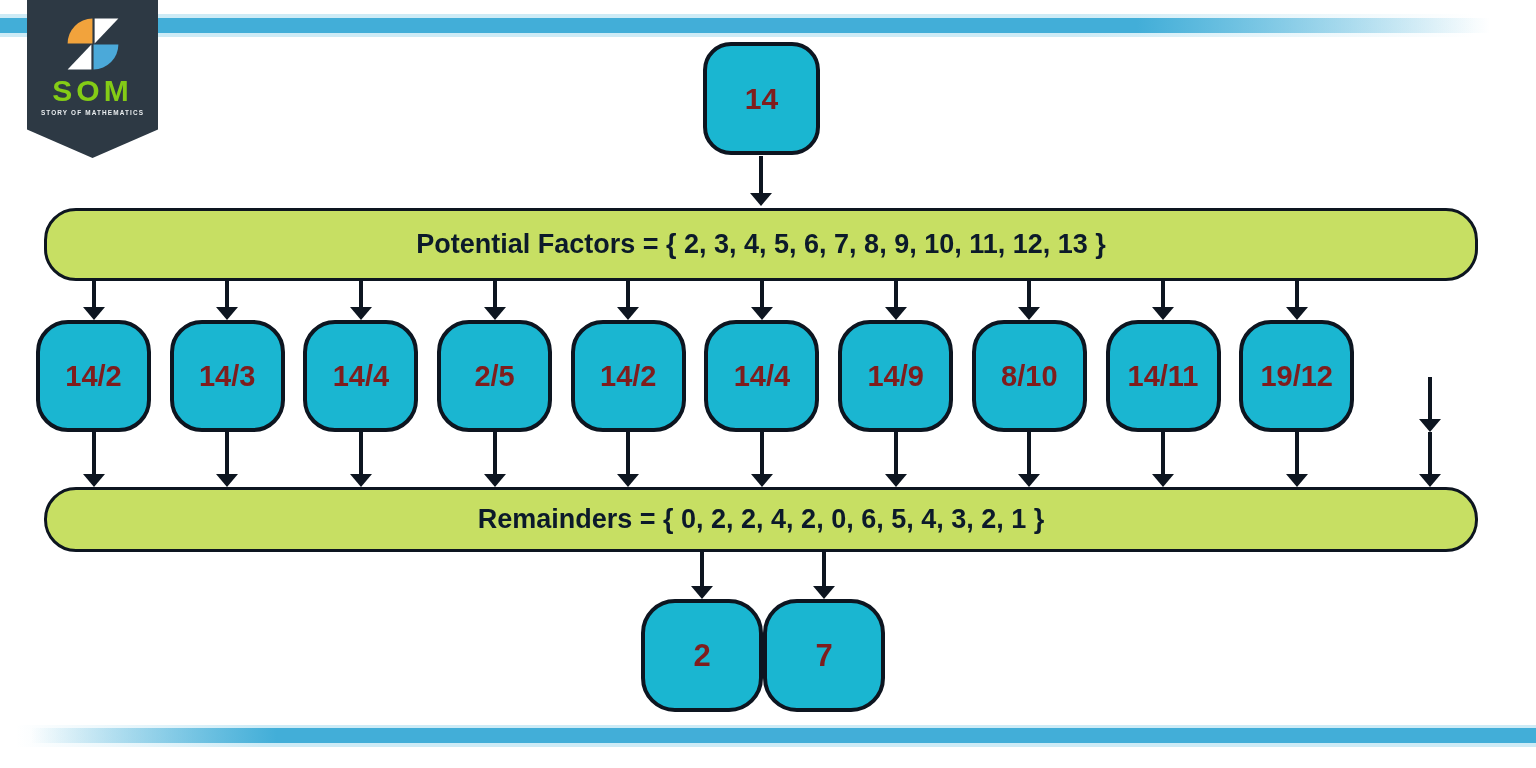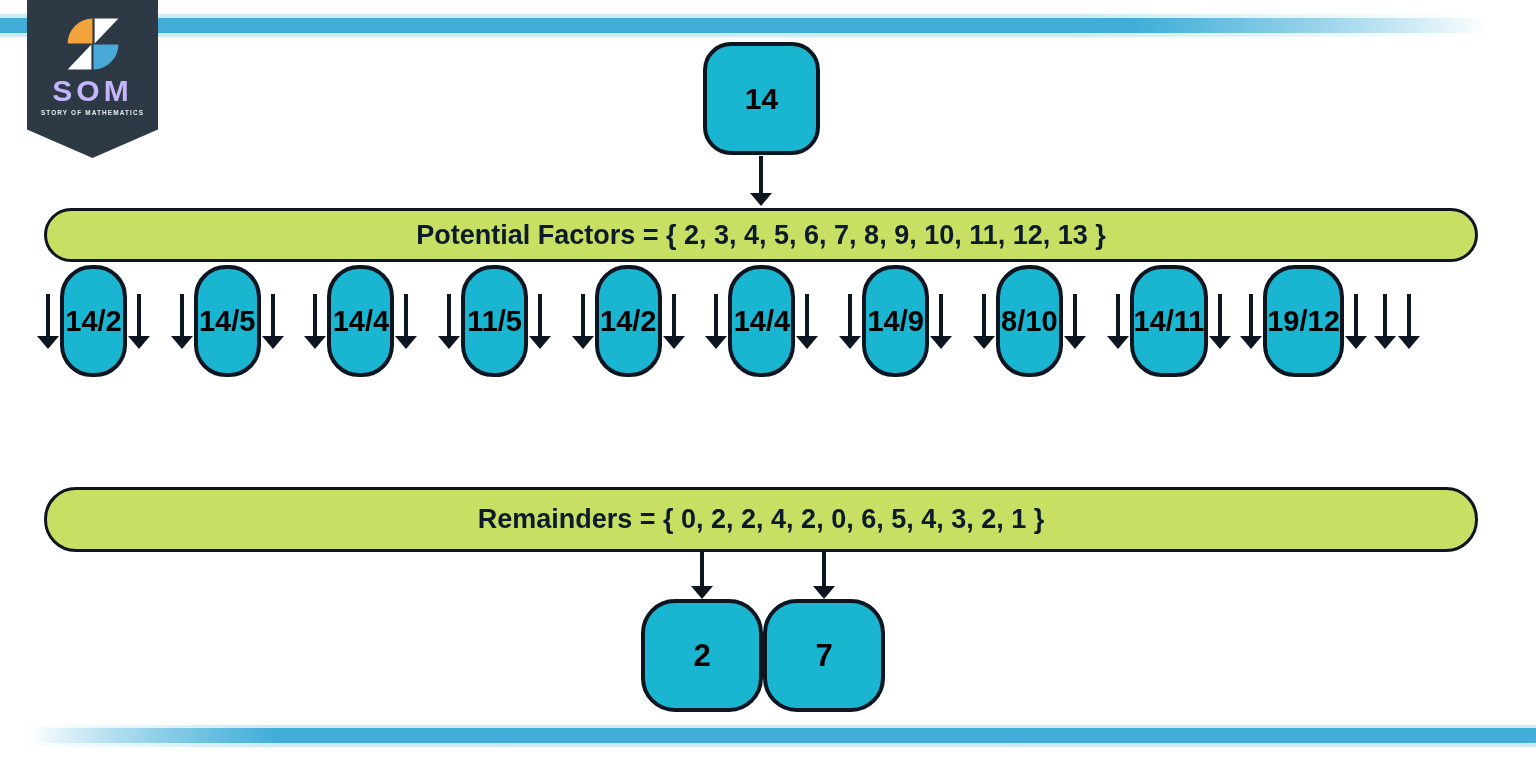--- a/index.html
+++ b/index.html
@@ -31,21 +31,21 @@
 
   
   .banner {
     position:absolute; left:27px; top:0; width:131px; height:158px; z-index:6;
     background:var(--banner-navy,#2d3944);
     clip-path:polygon(0 0, 100% 0, 100% 82%, 50% 100%, 0 82%);
     display:flex; flex-direction:column; align-items:center;
     padding-top:17px; box-sizing:border-box;
   }
   .banner .som {
-    margin-top:5px; color:#c4b5fd; font-size:30px; letter-spacing:4px; line-height:1;
+    margin-top:5px; color:#84cc16; font-size:30px; letter-spacing:4px; line-height:1;
   }
   .banner .tagline {
     margin-top:4px; color:#e9edef; font-size:6.4px; letter-spacing:1.15px; line-height:1;
   }
 
   
   .arr { position:relative; width:24px; flex:0 0 auto; }
   .arr::before {
     content:""; position:absolute; left:50%; margin-left:-2px; top:0; bottom:9px;
     width:4px; background:var(--ink,#0d1520);
@@ -55,43 +55,43 @@
     width:0; height:0;
     border-left:11px solid transparent; border-right:11px solid transparent;
     border-top:13px solid var(--ink,#0d1520);
   }
 
   
   .node {
     background:var(--cyan,#1ab6d1);
     border:4px solid var(--ink,#0d1520);
     display:flex; align-items:center; justify-content:center;
-    box-sizing:border-box; color:#000000;
+    box-sizing:border-box; color:#7f1d1d;
   }
   .dividend {
     position:absolute; left:703px; top:42px; width:117px; height:113px;
     border-radius:28px; font-size:30px; z-index:3;
   }
   .dividend-arrow { position:absolute; left:749px; top:156px; height:50px; z-index:3; }
 
   .pill {
-    position:absolute; left:44px; width:1434px; height:54px; z-index:4;
+    position:absolute; left:44px; width:1434px; height:73px; z-index:4;
     background:var(--green,#c7df63);
     border:3px solid var(--ink,#0d1520); border-radius:32px;
     display:flex; align-items:center; justify-content:center;
     box-sizing:border-box; font-size:27px; color:#0c1a2a;
   }
   #bar-potential { top:208px; }
   #bar-remainders { top:487px; height:65px; }
 
   #division-row {
     position:absolute; left:36px; top:265px; width:1452px; z-index:3;
     display:flex; justify-content:space-between;
   }
-  .cell { display:flex; flex-direction:row; align-items:center; width:115px; }
+  .cell { display:flex; flex-direction:column; align-items:center; width:115px;justify-content:flex-end; }
   .cell .arr { height:55px; }
   .dbox { width:115px; height:112px; border-radius:32px; font-size:29px; }
 
   #factor-row { position:absolute; left:641px; top:547px; display:flex; z-index:3; }
   .fcell { width:122px; display:flex; flex-direction:column; align-items:center; }
   .fcell .arr { height:52px; }
   .fbox { width:122px; height:113px; border-radius:34px; font-size:31px; }
 </style>
 </head>
 <body>
@@ -121,33 +121,33 @@
 
   <div id="division-row">
   <div class="cell">
     <div class="arr"></div>
     <div class="node dbox">14/2</div>
     <div class="arr"></div>
   </div>
 
   <div class="cell">
     <div class="arr"></div>
-    <div class="node dbox">14/5</div>
+    <div class="node dbox">14/3</div>
     <div class="arr"></div>
   </div>
 
   <div class="cell">
     <div class="arr"></div>
     <div class="node dbox">14/4</div>
     <div class="arr"></div>
   </div>
 
   <div class="cell">
     <div class="arr"></div>
-    <div class="node dbox">11/5</div>
+    <div class="node dbox">2/5</div>
     <div class="arr"></div>
   </div>
 
   <div class="cell">
     <div class="arr"></div>
     <div class="node dbox">14/2</div>
     <div class="arr"></div>
   </div>
 
   <div class="cell">

